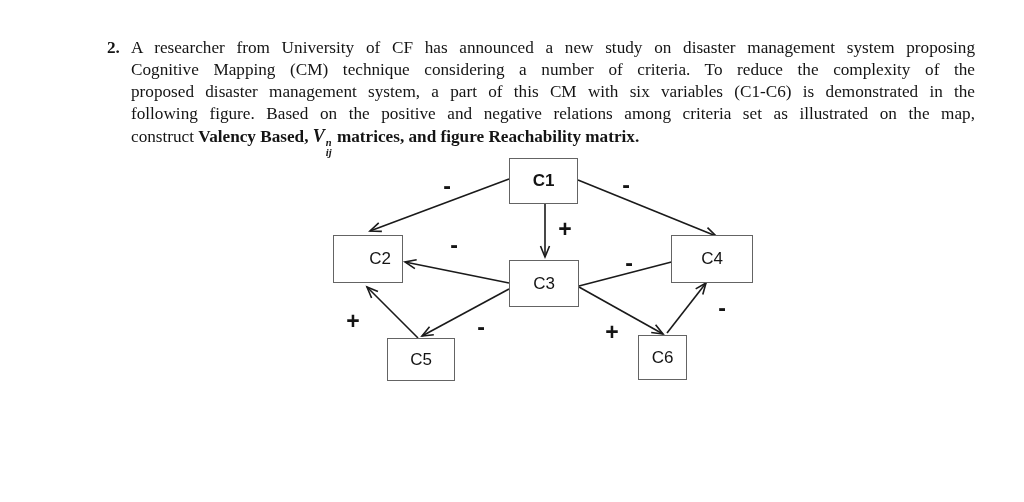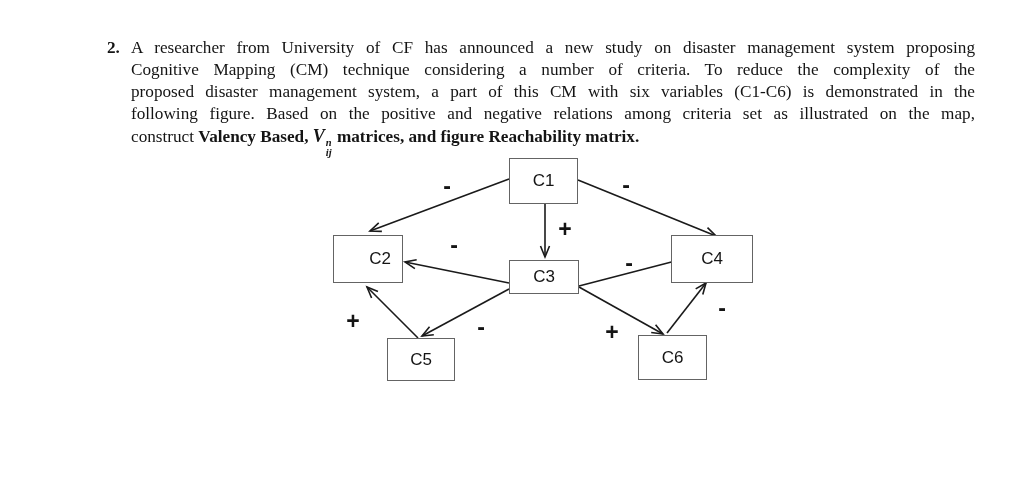--- a/index.html
+++ b/index.html
@@ -70,26 +70,26 @@
     box-sizing: border-box;
     background: #ffffff;
     border: 1.4px solid #646464;
     display: flex;
     align-items: center;
     justify-content: center;
     font-family: "Liberation Sans", sans-serif;
     font-size: 17px;
     color: #141414;
   }
-  .n-c1 { left: 184px; top:   6px; width: 69px; height: 46px; }
+  .n-c1 { left: 184px; top:   6px; width: 69px; height: 46px; font-weight: bold; }
   .n-c2 { left:   8px; top:  83px; width: 70px; height: 48px; padding-left: 24px; }
-  .n-c3 { left: 184px; top: 108px; width: 70px; height: 34px; }
+  .n-c3 { left: 184px; top: 108px; width: 70px; height: 47px; }
   .n-c4 { left: 346px; top:  83px; width: 82px; height: 48px; }
   .n-c5 { left:  62px; top: 186px; width: 68px; height: 43px; }
-  .n-c6 { left: 313px; top: 183px; width: 69px; height: 45px; text-align: center; }
+  .n-c6 { left: 313px; top: 183px; width: 49px; height: 45px; text-align: center; }
 
   .esign {
     position: absolute;
     transform: translate(-50%, -50%);
     font-family: "Liberation Sans", sans-serif;
     font-weight: bold;
     font-size: 23px;
     color: #141414;
     line-height: 1;
   }

